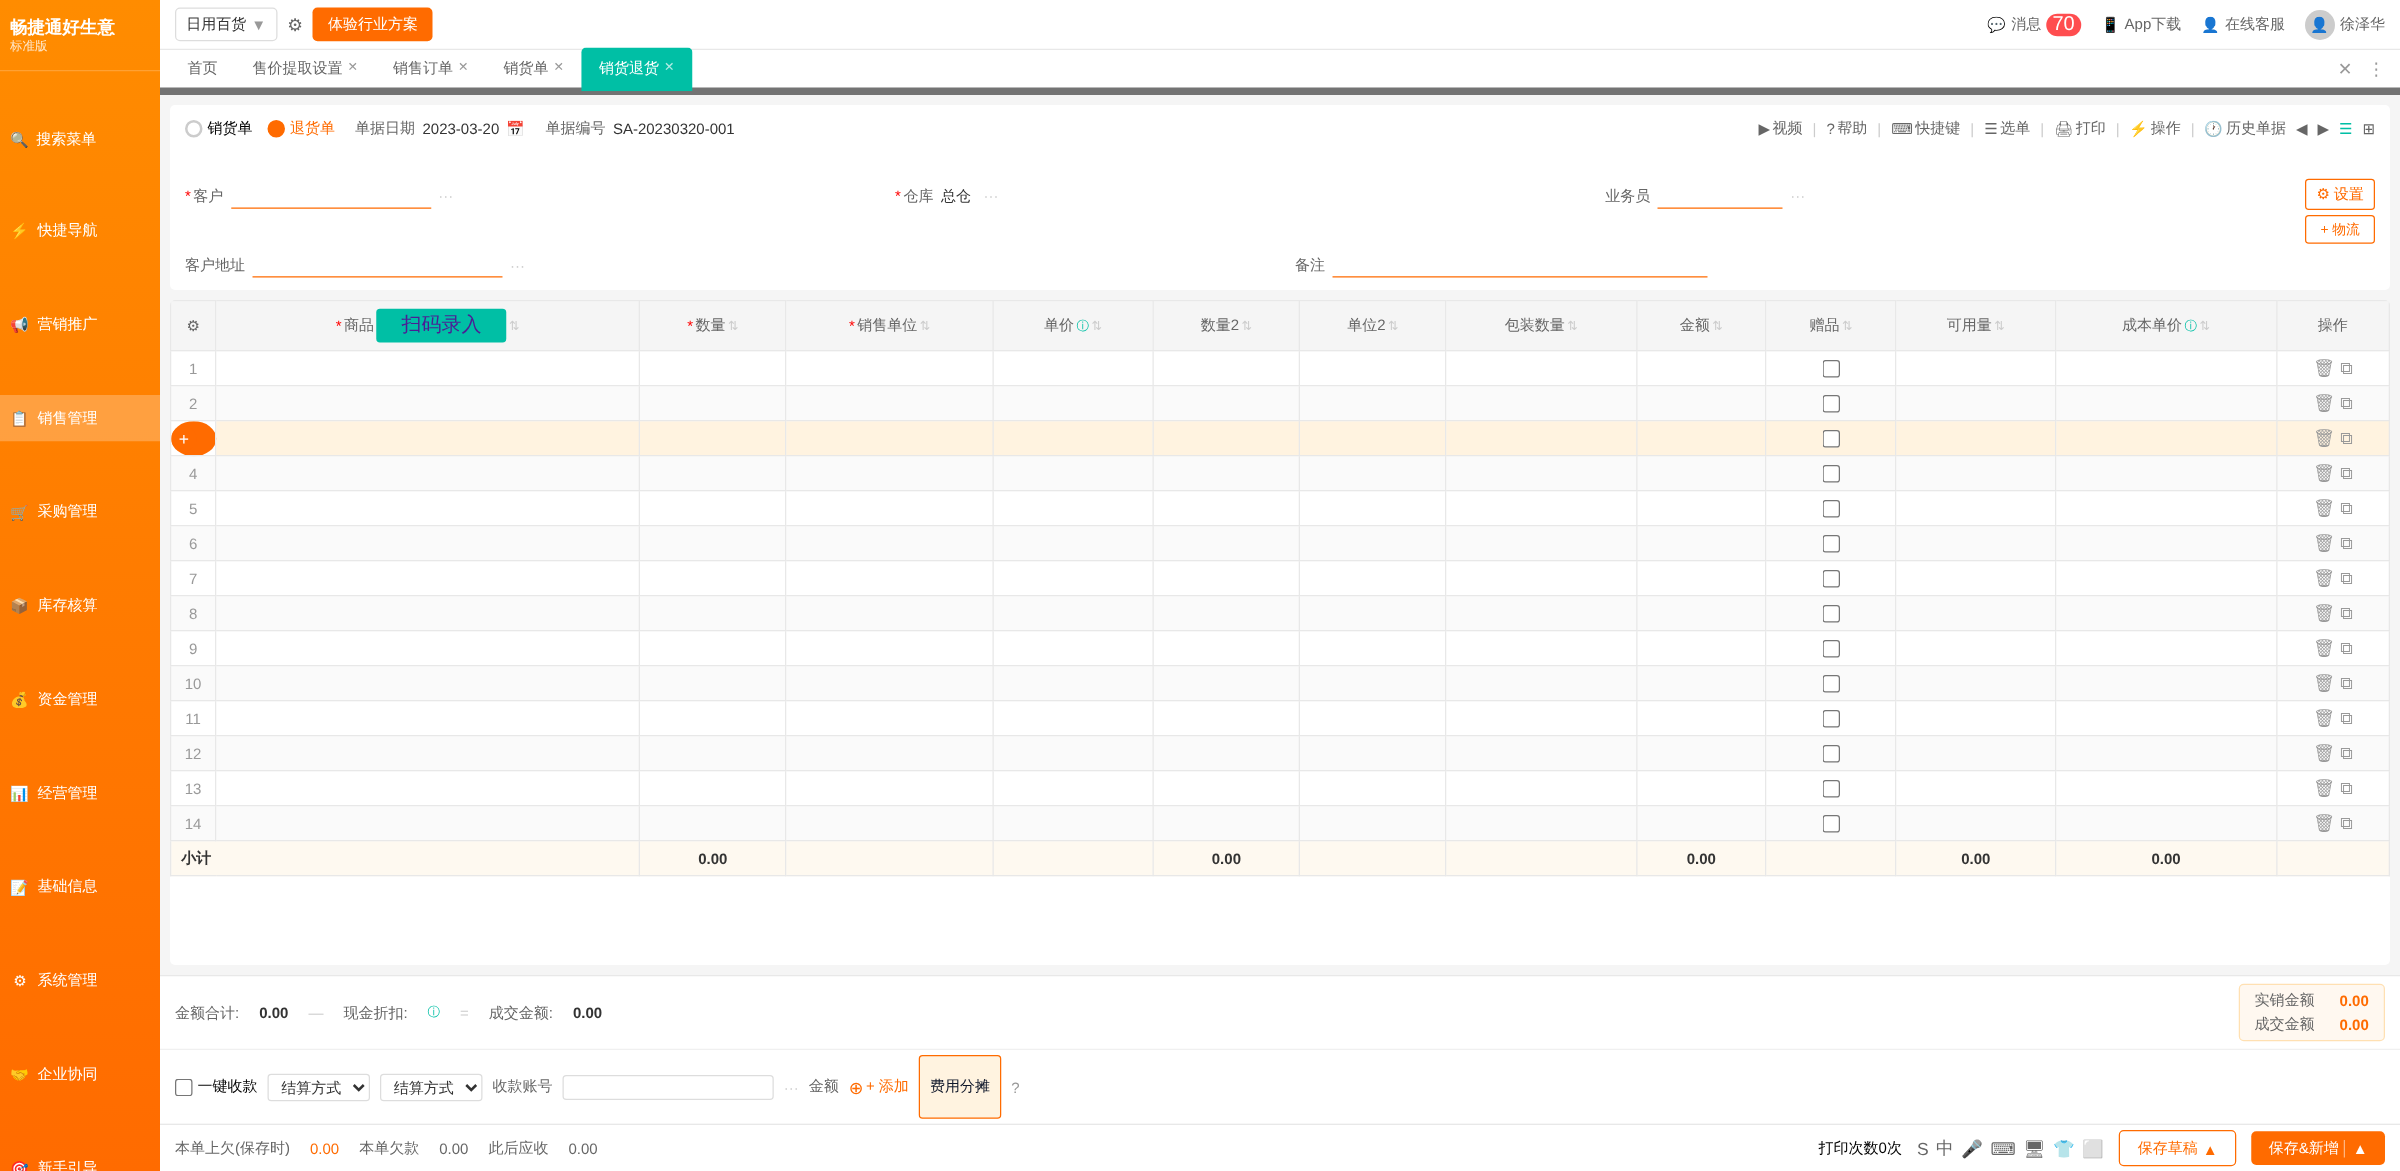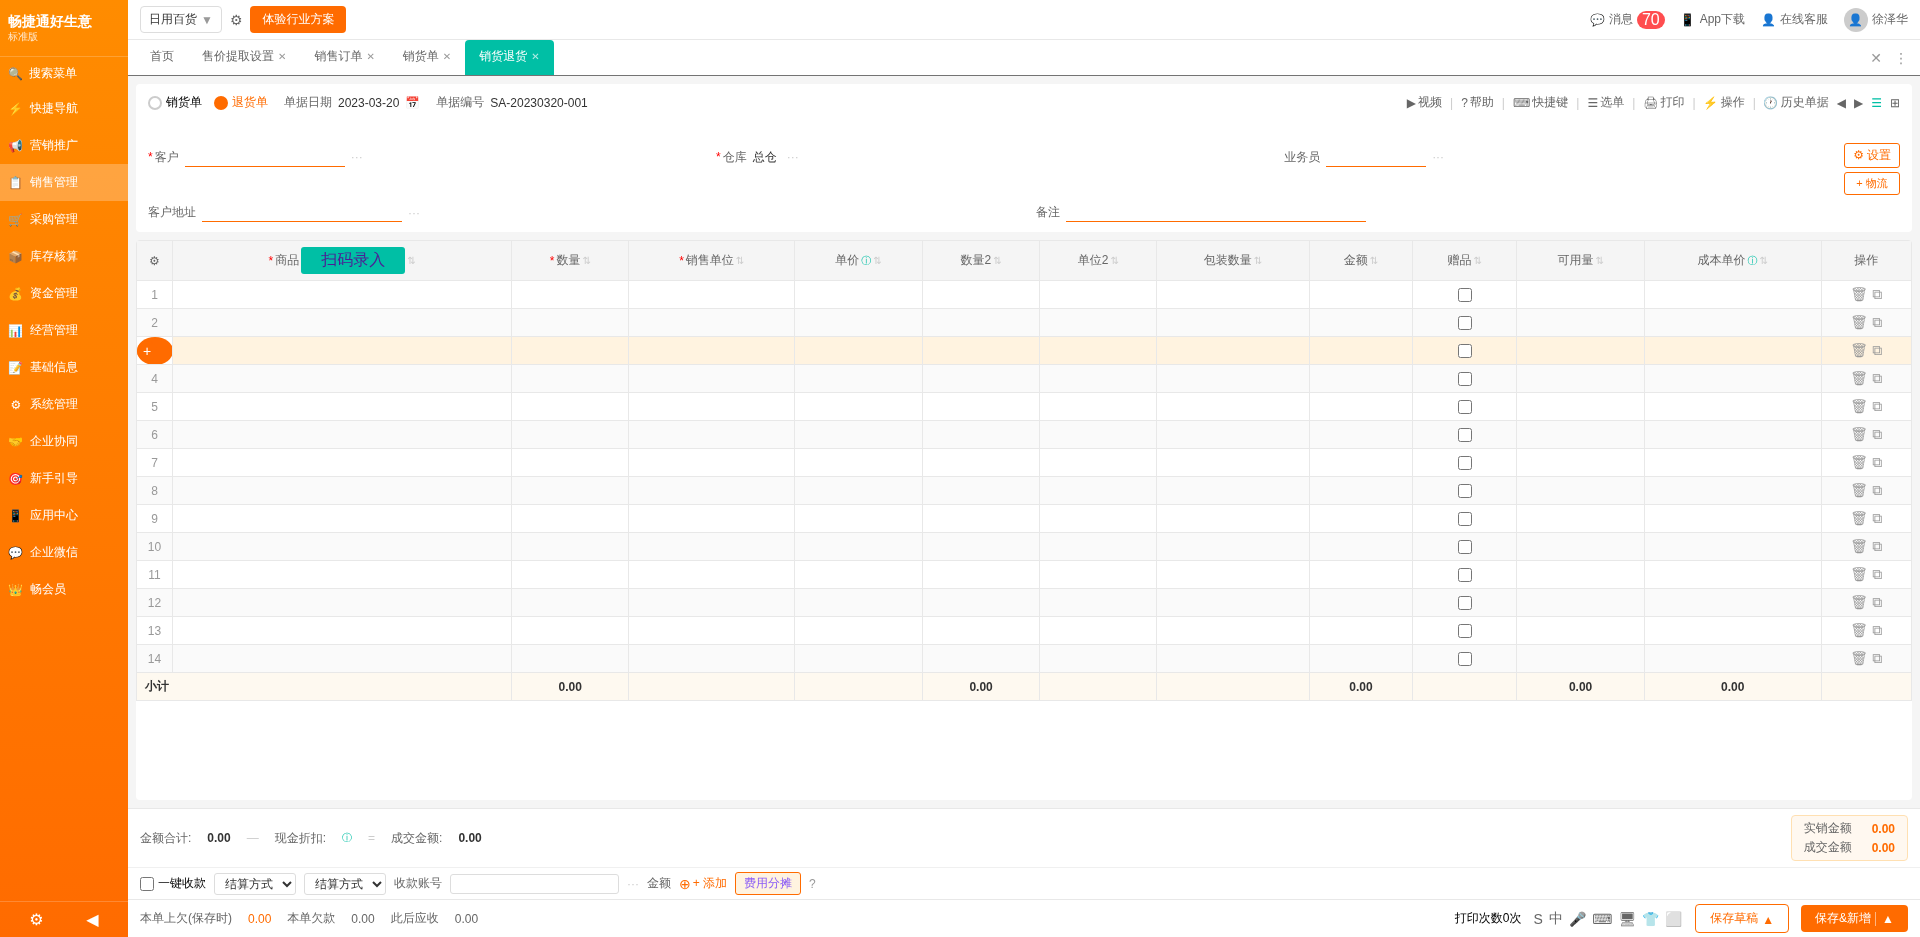--- a/index.html
+++ b/index.html
@@ -1,19 +1,19 @@
 <!DOCTYPE html>
 <html><head>
   <meta charset="utf-8">
   <style>
     * { box-sizing: border-box; margin: 0; padding: 0; font-family: 'Microsoft YaHei', Arial, sans-serif; font-size: 12px; }
     body { display: flex; height: 937px; overflow: hidden; background: #f0f0f0; }
 
     
-    .sidebar { width: 128px; background: linear-gradient(180deg, #ff8c00 0%, #ff6b00 100%); display: flex; flex-direction: column; height: 100%; }
+    .sidebar { width: 128px; background: linear-gradient(180deg, #ff8c00 0%, #ff6b00 100%); display: flex; flex-direction: column; height: 100%; gap: 38px; }
     .sidebar-logo { padding: 12px 8px; border-bottom: 1px solid rgba(255,255,255,0.2); }
     .sidebar-logo-text { color: white; font-size: 14px; font-weight: bold; line-height: 1.3; }
     .sidebar-logo-sub { color: rgba(255,255,255,0.8); font-size: 10px; }
     .sidebar-search { display: flex; align-items: center; padding: 8px; color: white; cursor: pointer; font-size: 12px; gap: 6px; }
     .sidebar-item { display: flex; align-items: center; padding: 10px 8px; color: white; cursor: pointer; gap: 6px; font-size: 12px; }
     .sidebar-item.active { background: rgba(255,255,255,0.25); }
     .sidebar-icon { width: 16px; height: 16px; display: flex; align-items: center; justify-content: center; }
     .sidebar-bottom { margin-top: auto; display: flex; align-items: center; justify-content: space-around; padding: 8px; border-top: 1px solid rgba(255,255,255,0.2); }
     .sidebar-bottom-icon { color: white; cursor: pointer; font-size: 16px; }
 
@@ -26,21 +26,21 @@
     .topbar-dropdown { display: flex; align-items: center; gap: 4px; padding: 4px 8px; border: 1px solid #ddd; border-radius: 4px; cursor: pointer; color: #333; }
     .topbar-dropdown-arrow { color: #999; }
     .topbar-gear { color: #666; cursor: pointer; font-size: 14px; padding: 4px; }
     .topbar-trial-btn { background: #ff6b00; color: white; border: none; padding: 5px 12px; border-radius: 4px; cursor: pointer; font-size: 12px; text-align: right; }
     .topbar-right { display: flex; align-items: center; gap: 16px; color: #666; }
     .topbar-right-item { display: flex; align-items: center; gap: 4px; cursor: pointer; }
     .badge { background: #ff4d4f; color: white; border-radius: 10px; padding: 0 5px; font-size: 16px; min-width: 18px; text-align: center; }
     .avatar { width: 24px; height: 24px; border-radius: 50%; background: #ccc; display: flex; align-items: center; justify-content: center; color: #666; }
 
     
-    .tabs { display: flex; align-items: center; background: #fff; border-bottom: 1px solid #737373; padding: 0 8px; height: 36px; text-align: right; }
+    .tabs { display: flex; align-items: center; background: #fff; border-bottom: 6px solid #737373; padding: 0 8px; height: 36px; text-align: right; }
     .tab { padding: 8px 14px; cursor: pointer; color: #666; white-space: nowrap; display: flex; align-items: center; gap: 4px; border-bottom: 2px solid transparent; font-size: 13px; }
     .tab.active { color: white; background: #00bfa5; border-radius: 4px 4px 0 0; }
     .tab-close { color: rgba(255,255,255,0.7); font-size: 10px; cursor: pointer; }
     .tab-close-gray { color: #999; font-size: 10px; cursor: pointer; }
     .tab-end-btns { margin-left: auto; display: flex; gap: 4px; }
     .tab-end-btn { color: #999; cursor: pointer; font-size: 14px; padding: 2px 4px; }
 
     
     .content { flex: 1; overflow-y: auto; background: #f5f5f5; padding: 8px; display: flex; flex-direction: column; gap: 8px; }
 
@@ -89,21 +89,21 @@
     .footer { background: white; border-top: 1px solid #e8e8e8; }
     .footer-row1 { display: flex; align-items: center; padding: 6px 12px; gap: 16px; }
     .footer-label { color: #666; }
     .footer-value { color: #333; font-weight: bold; }
     .footer-sep { color: #ccc; }
     .footer-row2 { display: flex; align-items: center; padding: 4px 12px; gap: 8px; border-top: 1px solid #f0f0f0; }
     .footer-checkbox { display: flex; align-items: center; gap: 4px; }
     .footer-select { border: 1px solid #ddd; border-radius: 3px; padding: 2px 6px; color: #333; background: white; }
     .footer-input { border: 1px solid #ddd; border-radius: 3px; padding: 2px 6px; min-width: 60px; }
     .add-btn { color: #ff6b00; cursor: pointer; display: flex; align-items: center; gap: 2px; }
-    .expense-btn { background: #fff3e0; color: #8b5cf6; border: 1px solid #ff6b00; padding: 2px 8px; border-radius: 3px; cursor: pointer; }
+    .expense-btn { background: #fff3e0; color: #0f172a; border: 1px solid #ff6b00; padding: 16px 8px; border-radius: 3px; cursor: pointer; }
     .help-icon { color: #999; cursor: pointer; }
 
     
     .bottom-bar { display: flex; align-items: center; background: white; border-top: 1px solid #e8e8e8; padding: 4px 12px; justify-content: space-between; }
     .bottom-info { display: flex; gap: 16px; align-items: center; color: #666; }
     .bottom-right { display: flex; align-items: center; gap: 12px; }
     .bottom-tools { display: flex; gap: 6px; align-items: center; }
     .tool-icon { color: #666; cursor: pointer; font-size: 14px; }
     .save-draft-btn { background: white; border: 1px solid #ff6b00; color: #ff6b00; padding: 5px 14px; border-radius: 4px; cursor: pointer; display: flex; align-items: flex-end; gap: 4px; }
     .save-new-btn { background: #ff6b00; border: none; color: white; padding: 5px 14px; border-radius: 4px; cursor: pointer; display: flex; align-items: center; gap: 4px; }

